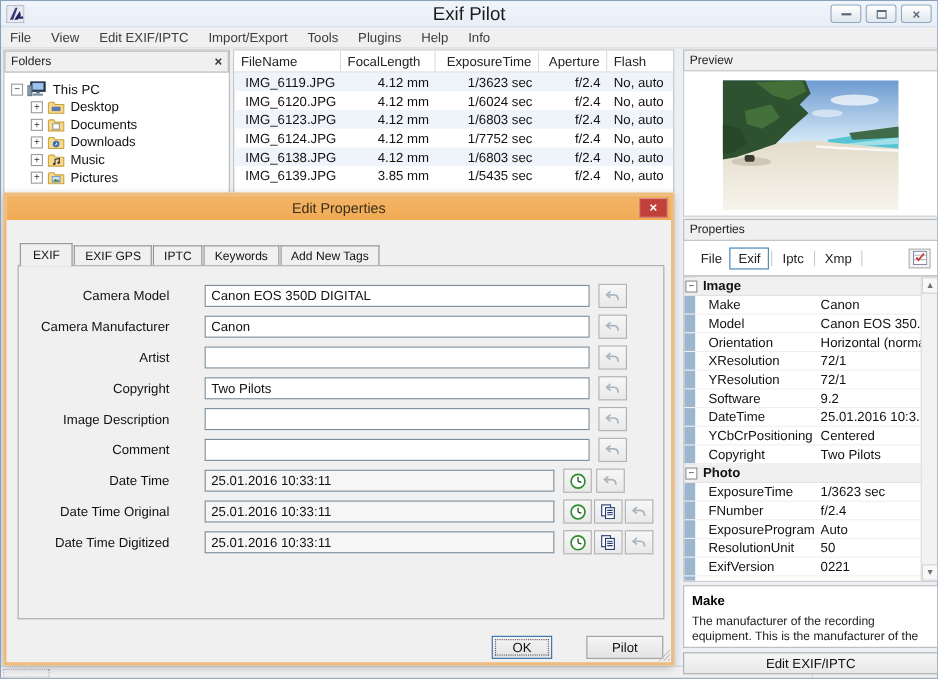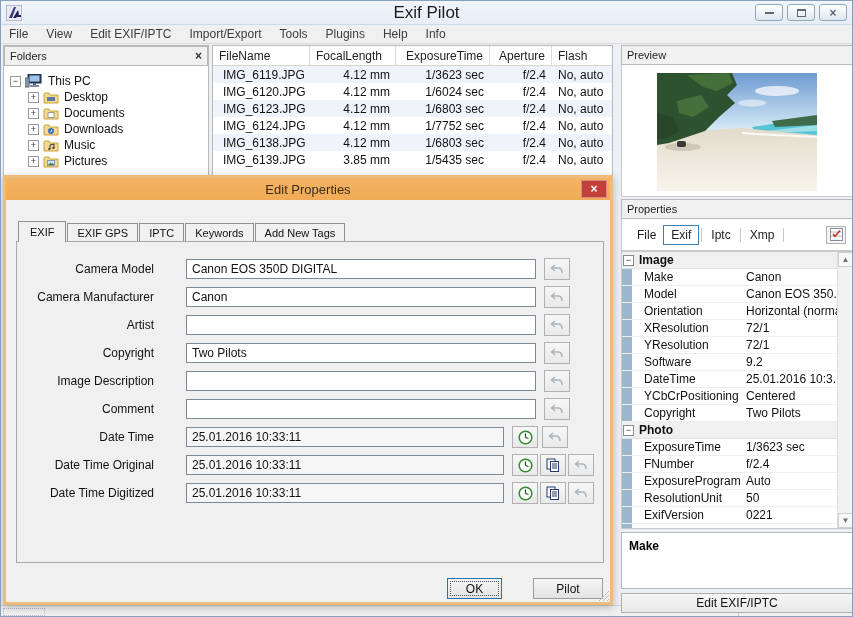--- a/index.html
+++ b/index.html
@@ -419,20 +419,21 @@
           </div>
       </div>
       <div class="vscroll">
         <div class="varrow" style="top:0">▲</div>
         <div class="varrow" style="bottom:0;top:auto">▼</div>
       </div>
     </div>
 
     <div class="desc">
       <h4>Make</h4>
+      <p>The manufacturer of the recording equipment. This is the manufacturer of the</p>
     </div>
     <button class="edit-exif-btn">Edit EXIF/IPTC</button>
   </div>
 
   <div class="dialog">
     <div class="dlg-title">
       <span>Edit Properties</span>
       <span class="dlg-close">×</span>
     </div>
     <div class="dlg-body">

